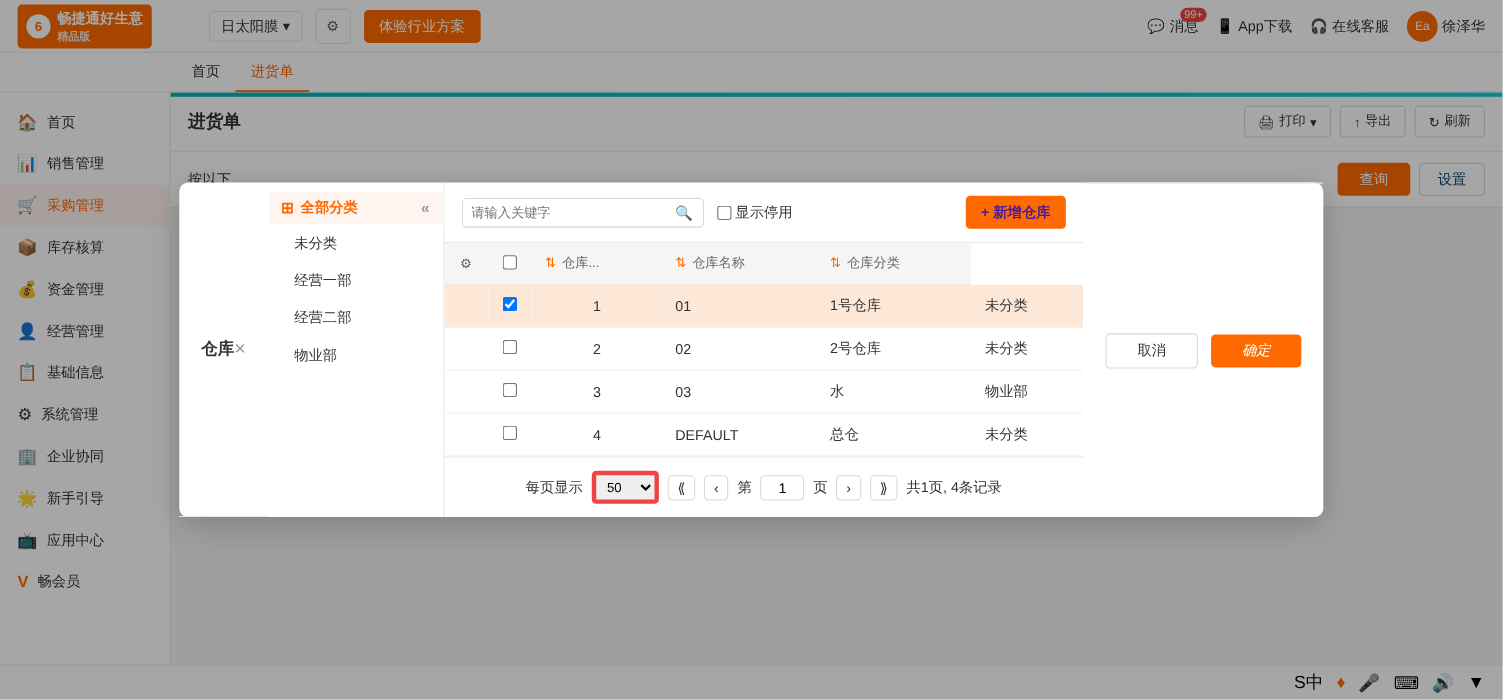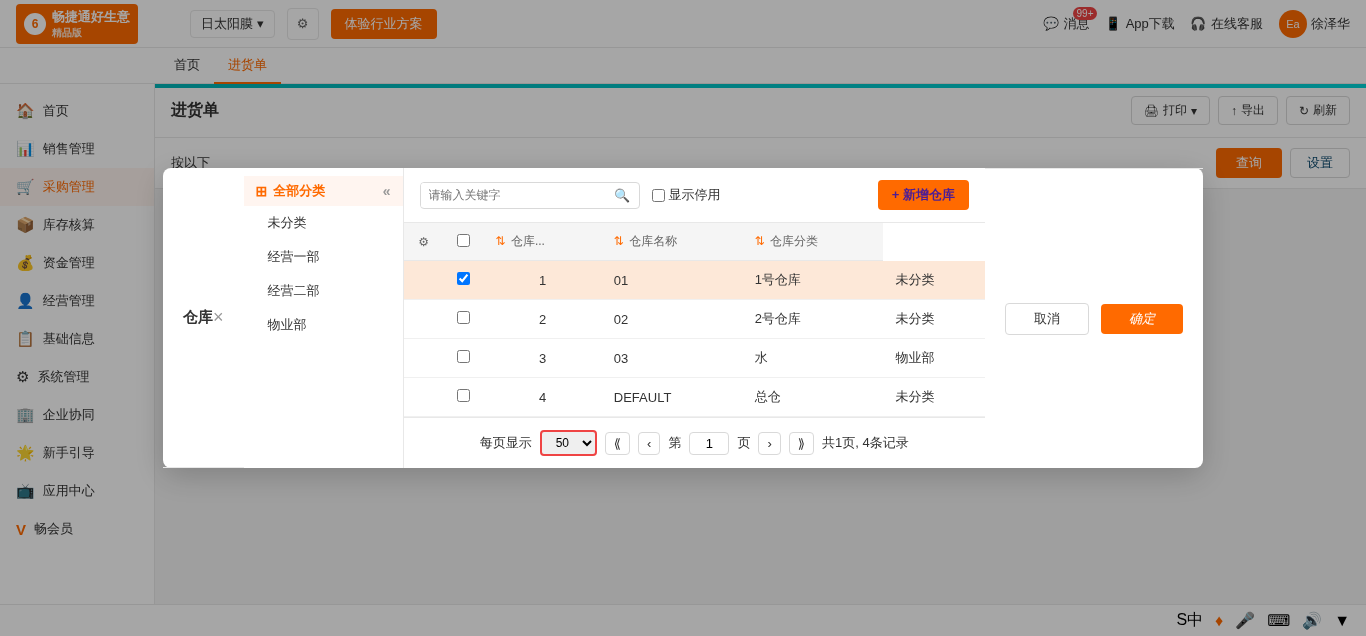--- a/index.html
+++ b/index.html
@@ -175,21 +175,21 @@
     .th-check { width: 40px; text-align: center; }
     .col-icon { text-align: center; }
     .sort-icon { color: #ff6a00; margin-right: 2px; }
 
     
     .modal-pagination {
       display: flex; align-items: center; justify-content: center;
       padding: 12px 16px; border-top: 1px solid #e8e8e8; gap: 8px;
     }
     .page-info { color: #333; font-size: 13px; }
-    .page-select { border: 2px solid #ef4444; border-radius: 4px; padding: 3px 6px; font-size: 12px; text-align: center; }
+    .page-select { border: 4px solid #ef4444; border-radius: 4px; padding: 3px 6px; font-size: 12px; }
     .page-btn { border: 1px solid #d9d9d9; background: #fff; border-radius: 4px; padding: 3px 8px; cursor: pointer; color: #333; font-size: 13px; }
     .page-input { border: 1px solid #d9d9d9; border-radius: 4px; padding: 3px 6px; width: 40px; text-align: center; font-size: 13px; }
     .page-total { color: #333; font-size: 13px; }
 
     
     .modal-footer {
       display: flex; align-items: center; justify-content: flex-start;
       padding: 14px 20px; gap: 12px; border-top: 1px solid #e8e8e8;
     }
     .btn-cancel { border: 1px solid #d9d9d9; background: #fff; border-radius: 4px; padding: 6px 28px; cursor: pointer; color: #333; font-size: 13px; }

